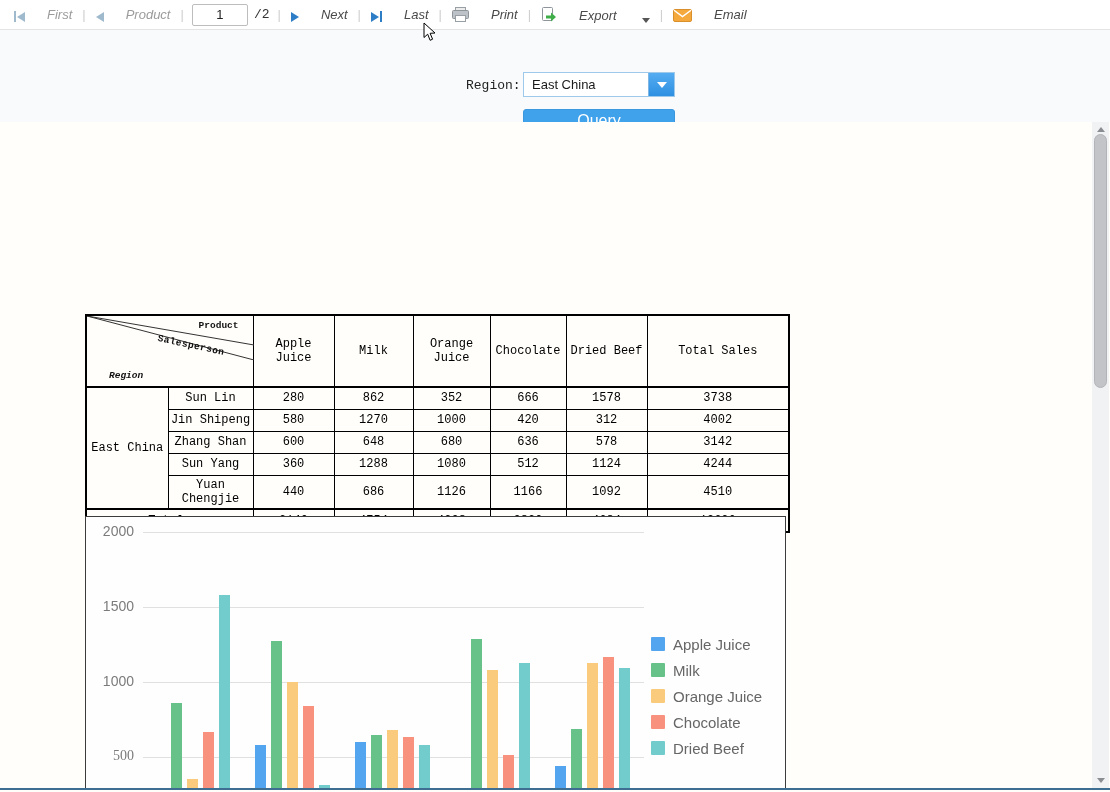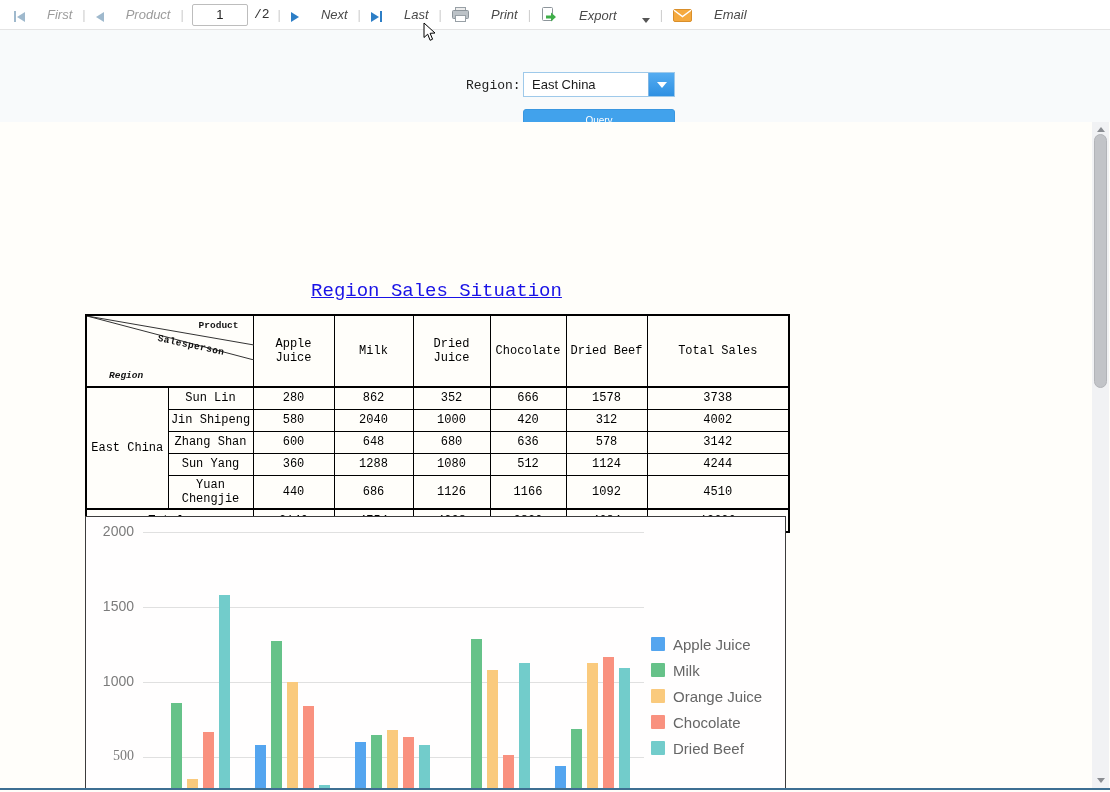--- a/index.html
+++ b/index.html
@@ -28,21 +28,21 @@
   .param-panel { position:absolute; left:0; top:30px; width:1110px; height:92px; background:#f8fafb; }
   .region-label { position:absolute; left:466px; top:48px; font-family:"Liberation Mono","DejaVu Sans Mono",monospace;
                   font-size:13px; color:#222; }
   .combo { position:absolute; left:523px; top:42px; width:152px; height:25px; background:#fff;
            border:1px solid #9ec9ea; display:flex; cursor:pointer; }
   .combo-value { flex:1; font-size:13px; color:#1a1a1a; line-height:23px; padding-left:8px; overflow:hidden; }
   .combo-btn { width:26px; height:100%; background:linear-gradient(#55acf1,#2e90e2); display:flex;
                align-items:center; justify-content:center; border-left:1px solid #7fb6e4; }
   .combo-btn .tri { width:0; height:0; border:5px solid transparent; border-bottom:0; border-top:6px solid #fff; }
   .query-btn { position:absolute; left:523px; top:79px; width:152px; height:23px; background:#41a2ec;
-               border:1px solid #3a97e0; border-radius:3px; color:#fff; font-size:10px;
+               border:1px solid #3a97e0; border-radius:3px; color:#fff; font-size:16px;
                font-family:"Liberation Sans",sans-serif; cursor:pointer; }
   .collapse-tab { position:absolute; left:485px; top:112px; cursor:pointer; }
 
   
   .report { position:absolute; left:0; top:122px; width:1092px; height:666px; background:#fffefa; overflow:hidden; }
   .report-title { position:absolute; left:85px; top:158px; width:703px; text-align:center;
                   font-family:"Liberation Mono","DejaVu Sans Mono",monospace; font-size:19px; font-weight:normal;
                   color:#1a13e6; text-decoration:underline; }
 
   table.sales { position:absolute; left:85px; top:192px; border-collapse:collapse;
@@ -158,21 +158,20 @@
     </span>
   </div>
   <button class="query-btn">Query</button>
   <svg class="collapse-tab" width="140" height="11" viewBox="0 0 140 11">
     <path d="M3 10.5 L18 1.5 L120 1.5 L136 10.5" fill="#fcfcfc" stroke="#cfcfcf"></path>
     <polygon points="63,8.5 68,3.5 73,8.5" fill="#8f8f8f"></polygon>
   </svg>
 </div>
 
 <div class="report">
-  <h1 class="report-title">Region Sales Situation</h1>
 
   <table class="sales">
     <colgroup>
       <col style="width:82px">
         <col style="width:85px">
         <col style="width:81px">
         <col style="width:79px">
       <col style="width:77px">
         <col style="width:76px">
         <col style="width:81px">
@@ -185,42 +184,42 @@
             <line x1="0" y1="0" x2="167" y2="29" stroke="#333" stroke-width="1"></line>
             <line x1="0" y1="0" x2="167" y2="44" stroke="#333" stroke-width="1"></line>
           </svg>
           <span class="corner-text corner-product">Product</span>
           <span class="corner-text corner-sales">Salesperson</span>
           <span class="corner-text corner-region">Region</span>
         </th>
       <th>Apple
 Juice</th>
           <th>Milk</th>
-          <th>Dried
+          <th>Orange
 Juice</th>
           <th>Chocolate</th>
           <th>Dried Beef</th>
           <th>Total Sales</th>
         </tr>
     </thead>
     <tbody id="sales-tbody">
         <tr>
           <td class="region-cell" rowspan="5">East China</td>
           <td class="name-cell">Sun Lin</td>
           <td>280</td>
           <td>862</td>
           <td>352</td>
           <td>666</td>
           <td>1578</td>
           <td>3738</td>
         </tr>
         <tr>
           <td class="name-cell">Jin Shipeng</td>
           <td>580</td>
-          <td>2040</td>
+          <td>1270</td>
           <td>1000</td>
           <td>420</td>
           <td>312</td>
           <td>4002</td>
         </tr>
         <tr>
           <td class="name-cell">Zhang Shan</td>
           <td>600</td>
           <td>648</td>
           <td>680</td>

